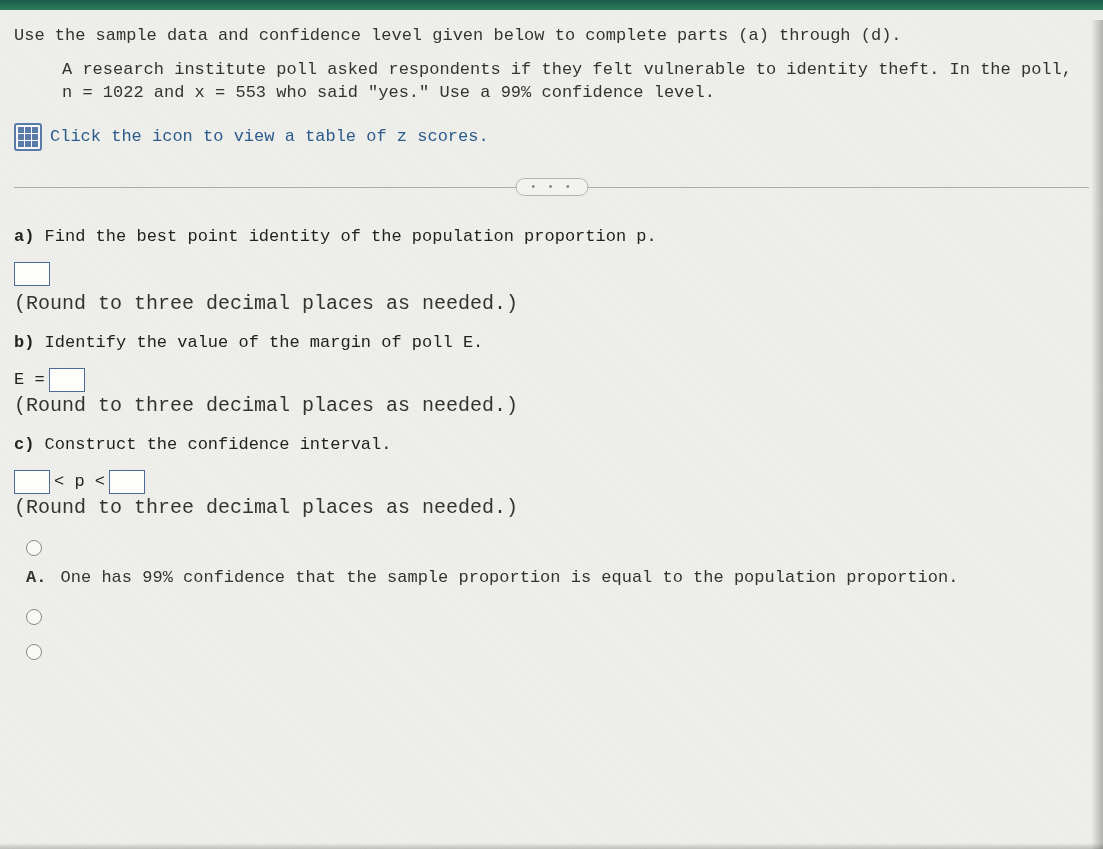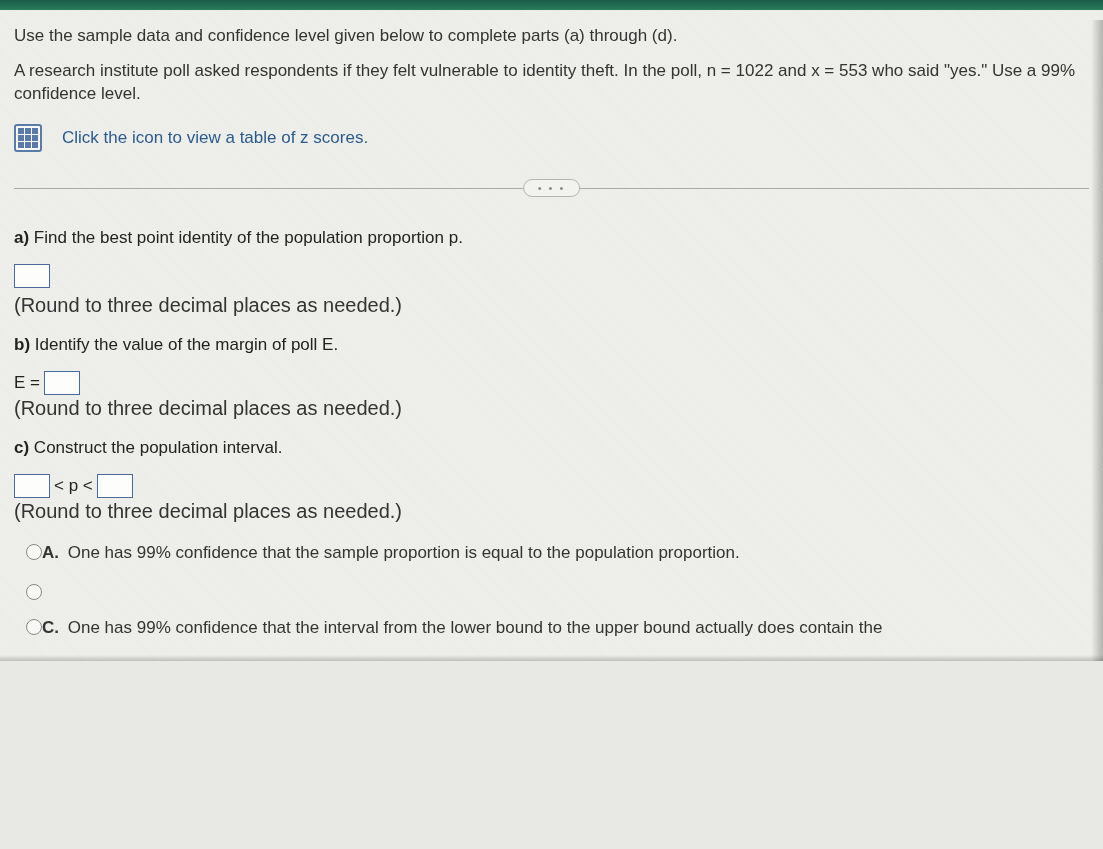--- a/index.html
+++ b/index.html
@@ -11,26 +11,27 @@
       overflow: hidden;
     }
     .top-bar {
       height: 10px;
       background: linear-gradient(to bottom, #1a5c4a, #2a7c5a);
     }
     .content {
       padding: 16px 14px;
       background: #eeeeea;
       background-image: repeating-linear-gradient(45deg, rgba(0,0,0,0.01) 0, rgba(0,0,0,0.01) 1px, transparent 1px, transparent 3px);
-      height: 651px;
+      height: 839px;
       position: relative;
+      font-family: Liberation Mono, monospace;
     }
     .intro { font-size: 17px; color: #333; margin-bottom: 14px; }
-    .context { font-size: 17px; color: #333; line-height: 1.35; margin-bottom: 18px; }
-    .icon-row { display: flex; align-items: center; gap: 20px; margin-bottom: 24px; }
+    .context { font-size: 17px; color: #333; line-height: 1.35; margin-bottom: 18px; margin-left: 48px; }
+    .icon-row { display: flex; align-items: center; gap: 8px; margin-bottom: 24px; }
     .table-icon {
       width: 28px; height: 28px;
       border: 2px solid #5a7ba8;
       border-radius: 3px;
       background: #f8f8f8;
       display: grid;
       grid-template-columns: 1fr 1fr 1fr;
       grid-template-rows: 1fr 1fr 1fr;
       padding: 2px;
       gap: 1px;
@@ -57,21 +58,21 @@
       width: 36px; height: 24px;
       border: 1.5px solid #4a6b9a;
       background: #fdfdfb;
       vertical-align: middle;
     }
     .inputbox.lone { display: block; margin-bottom: 6px; }
     .hint { font-size: 20px; color: #333; margin-bottom: 18px; }
     .eq-row { font-size: 17px; color: #222; margin-bottom: 2px; display: flex; align-items: center; gap: 4px; }
     .ci-row { font-size: 17px; color: #222; margin-bottom: 2px; display: flex; align-items: center; gap: 4px; }
     .options { margin-top: 14px; }
-    .opt { display: flex; align-items: flex-start; font-size: 17px; color: #333; margin-bottom: 16px; padding-left: 12px; line-height: 1.4; }
+    .opt { display: flex; align-items: flex-start; gap: 10px; font-size: 17px; color: #333; margin-bottom: 16px; padding-left: 12px; line-height: 1.4; flex-direction: column; }
     .radio {
       width: 16px; height: 16px; border: 1.5px solid #888; border-radius: 50%;
       flex-shrink: 0; margin-top: 3px; background: #f8f8f6;
     }
     .opt-letter { font-weight: bold; margin-right: 4px; }
     .right-edge {
       position: absolute; right: 0; top: 10px; bottom: 0; width: 12px;
       background: linear-gradient(to left, rgba(0,0,0,0.25), transparent);
     }
     .bottom-edge {
@@ -122,21 +123,21 @@
     <span>Identify the value of the margin of poll E.</span>
   </div>
   <div class="eq-row">
     <span>E =</span>
     <span class="inputbox"></span>
   </div>
   <div class="hint">(Round to three decimal places as needed.)</div>
 
   <div class="part">
     <span class="bold">c)</span>
-    <span>Construct the population interval.</span>
+    <span>Construct the confidence interval.</span>
   </div>
   <div class="ci-row">
     <span class="inputbox"></span>
     <span>&lt; p &lt;</span>
     <span class="inputbox"></span>
   </div>
   <div class="hint">(Round to three decimal places as needed.)</div>
 
 
   <div class="options">
@@ -145,22 +146,18 @@
       <div>
         <span class="opt-letter">A.</span>
         <span>One has 99% confidence that the sample proportion is equal to the population proportion.</span>
       </div>
     </div>
     <div class="opt">
       <div class="radio"></div>
     </div>
     <div class="opt">
       <div class="radio"></div>
-      <div>
-        <span class="opt-letter">C.</span>
-        <span>One has 99% confidence that the interval from the lower bound to the upper bound actually does contain the</span>
-      </div>
     </div>
   </div>
 
   <div class="right-edge"></div>
   <div class="bottom-edge"></div>
 </div>
 
 </body></html>

